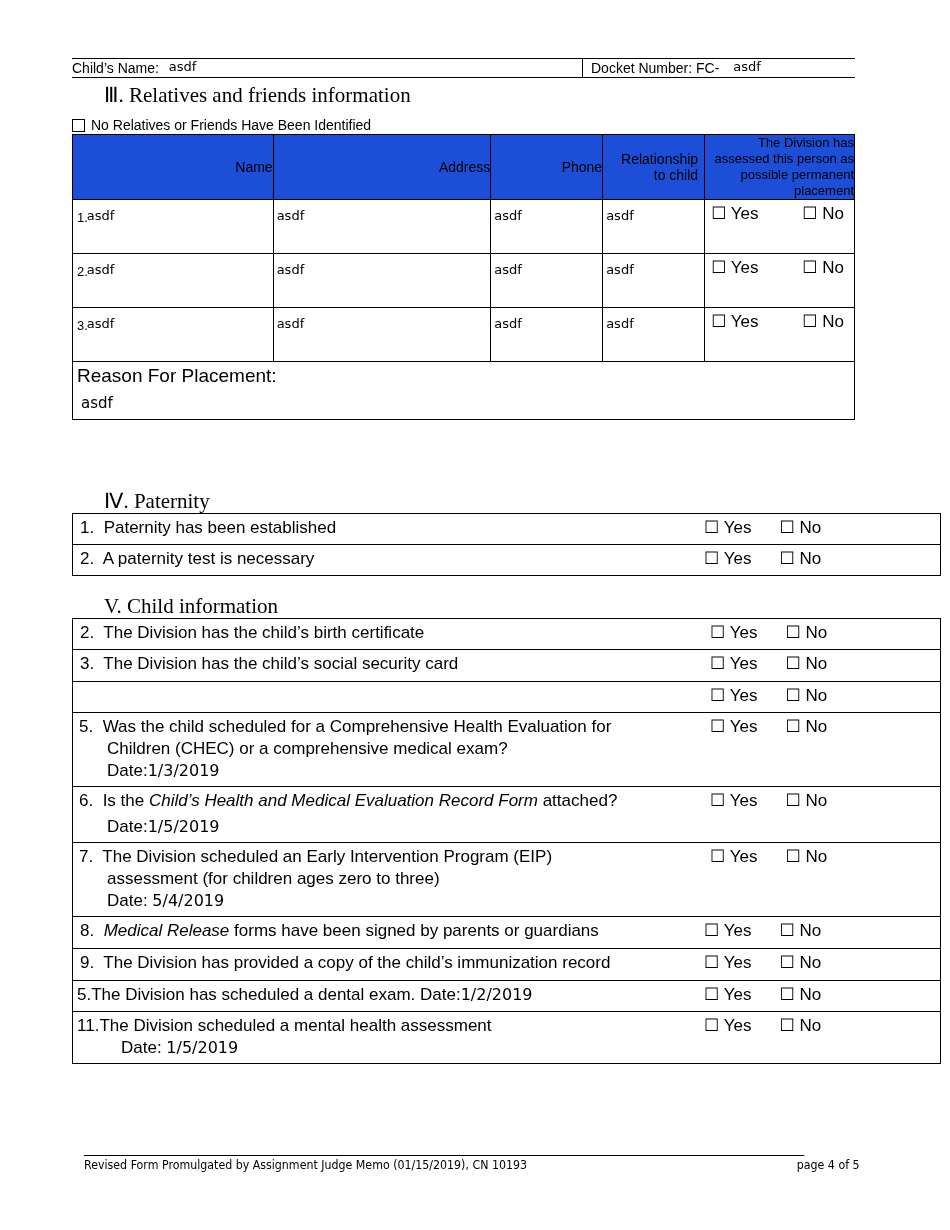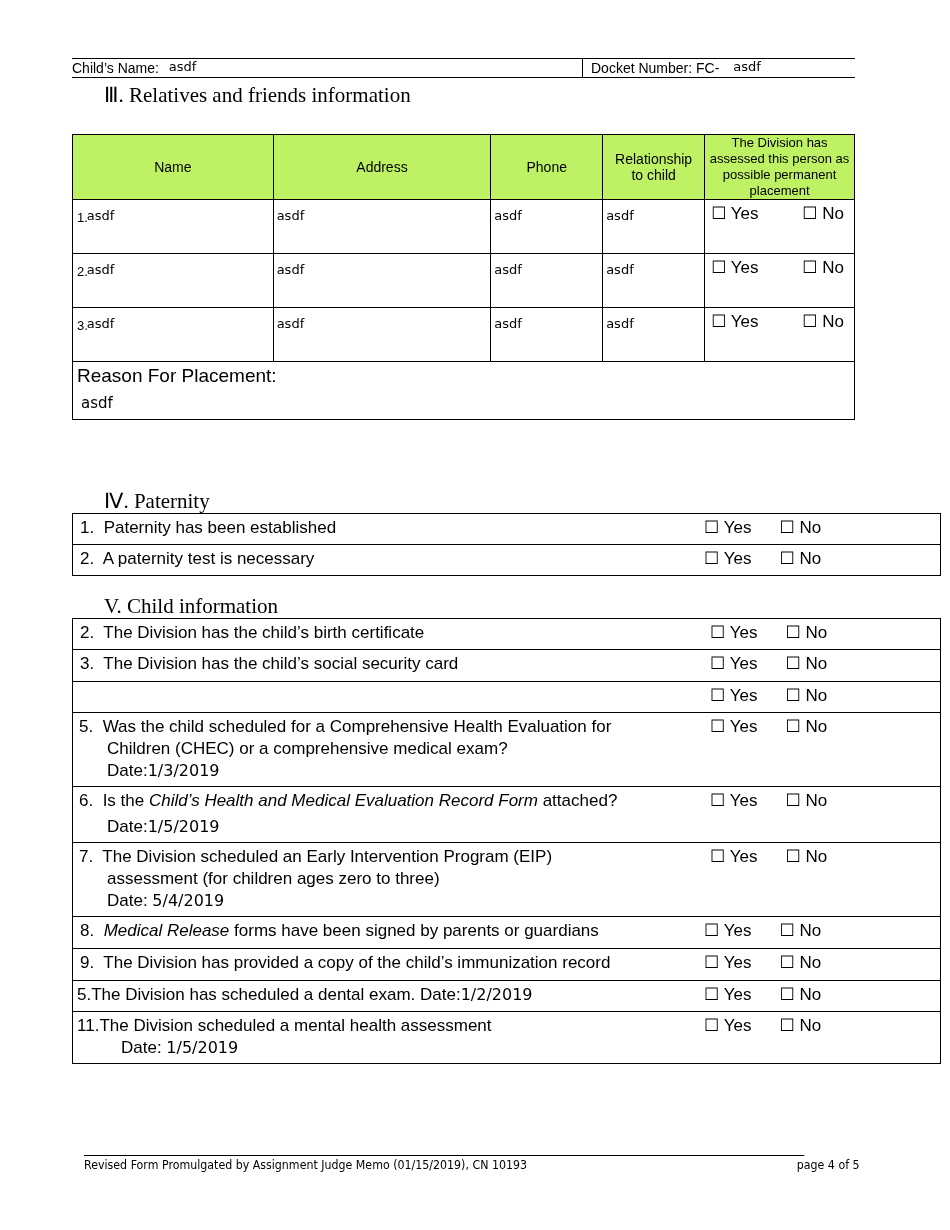--- a/index.html
+++ b/index.html
@@ -8,21 +8,21 @@
   .hdr { display: flex; border-top: 1px solid #000; border-bottom: 1px solid #000; height: 18px; font-size: 14px; line-height: 18px; }
   .hdr .left { width: 510px; border-right: 1px solid #000; padding-left: 0; }
   .hdr .right { flex: 1; padding-left: 8px; }
   .fill { font-family: "DejaVu Sans", sans-serif; font-size: 13px; }
   .sec-title { font-family: Liberation Serif, serif; font-size: 21px; position: absolute; left: 0; margin-left: 32px; }
   .cb-line { position: absolute; left: 0; top: 59px; font-size: 14px; display: flex; align-items: center; }
   .sqbox { display: inline-block; width: 13px; height: 13px; border: 1px solid #000; margin-right: 6px; box-sizing: border-box; }
   table { border-collapse: collapse; }
   .rel { position: absolute; left: 0; top: 76px; width: 783px; }
   .rel th, .rel td { border: 1px solid #000; font-size: 14px; font-weight: normal; vertical-align: top; padding: 0; }
-  .rel th { background: #bef264; height: 62px; vertical-align: middle; text-align: center; }
+  .rel th { background: #1d4ed8; height: 62px; vertical-align: middle; text-align: right; }
   .rel th.last { font-size: 13px; line-height: 16px; }
   .rel td { height: 53px; }
   .rownum { font-size: 13px; position: relative; top: 2px; left: 4px; }
   .cellval { font-family: "DejaVu Sans", sans-serif; font-size: 13px; display: inline-block; margin-top: 8px; margin-left: 3px; }
   .yn { display: flex; justify-content: space-between; padding: 3px 10px 0 6px; font-size: 17px; }
   .reason { height: 107px; padding: 2px 4px !important; }
   .reason .lbl { font-size: 19px; display: block; margin-top: 1px; }
   .reason .val { font-family: "DejaVu Sans", sans-serif; font-size: 15px; display: block; margin-top: 7px; margin-left: 4px; }
   .list { position: absolute; left: 0; width: 869px; border: 1px solid #000; box-sizing: border-box; }
   .li { border-top: 1px solid #000; position: relative; font-size: 17px; }
@@ -45,20 +45,24 @@
       <span class="fill" style="margin-left:6px;position:relative;top:-2px;">asdf</span>
     </div>
     <div class="right">
       <span>Docket Number: FC-</span>
       <span class="fill" style="margin-left:10px;position:relative;top:-2px;">asdf</span>
     </div>
   </div>
 
   <div class="sec-title" style="top:25px;">Ⅲ. Relatives and friends information</div>
 
+  <div class="cb-line">
+    <span class="sqbox"></span>
+    <span>No Relatives or Friends Have Been Identified</span>
+  </div>
 
   <table class="rel">
     <colgroup>
       <col style="width:201px">
         <col style="width:218px">
         <col style="width:112px">
         <col style="width:102px">
         <col style="width:150px">
     </colgroup>
     <tbody>

